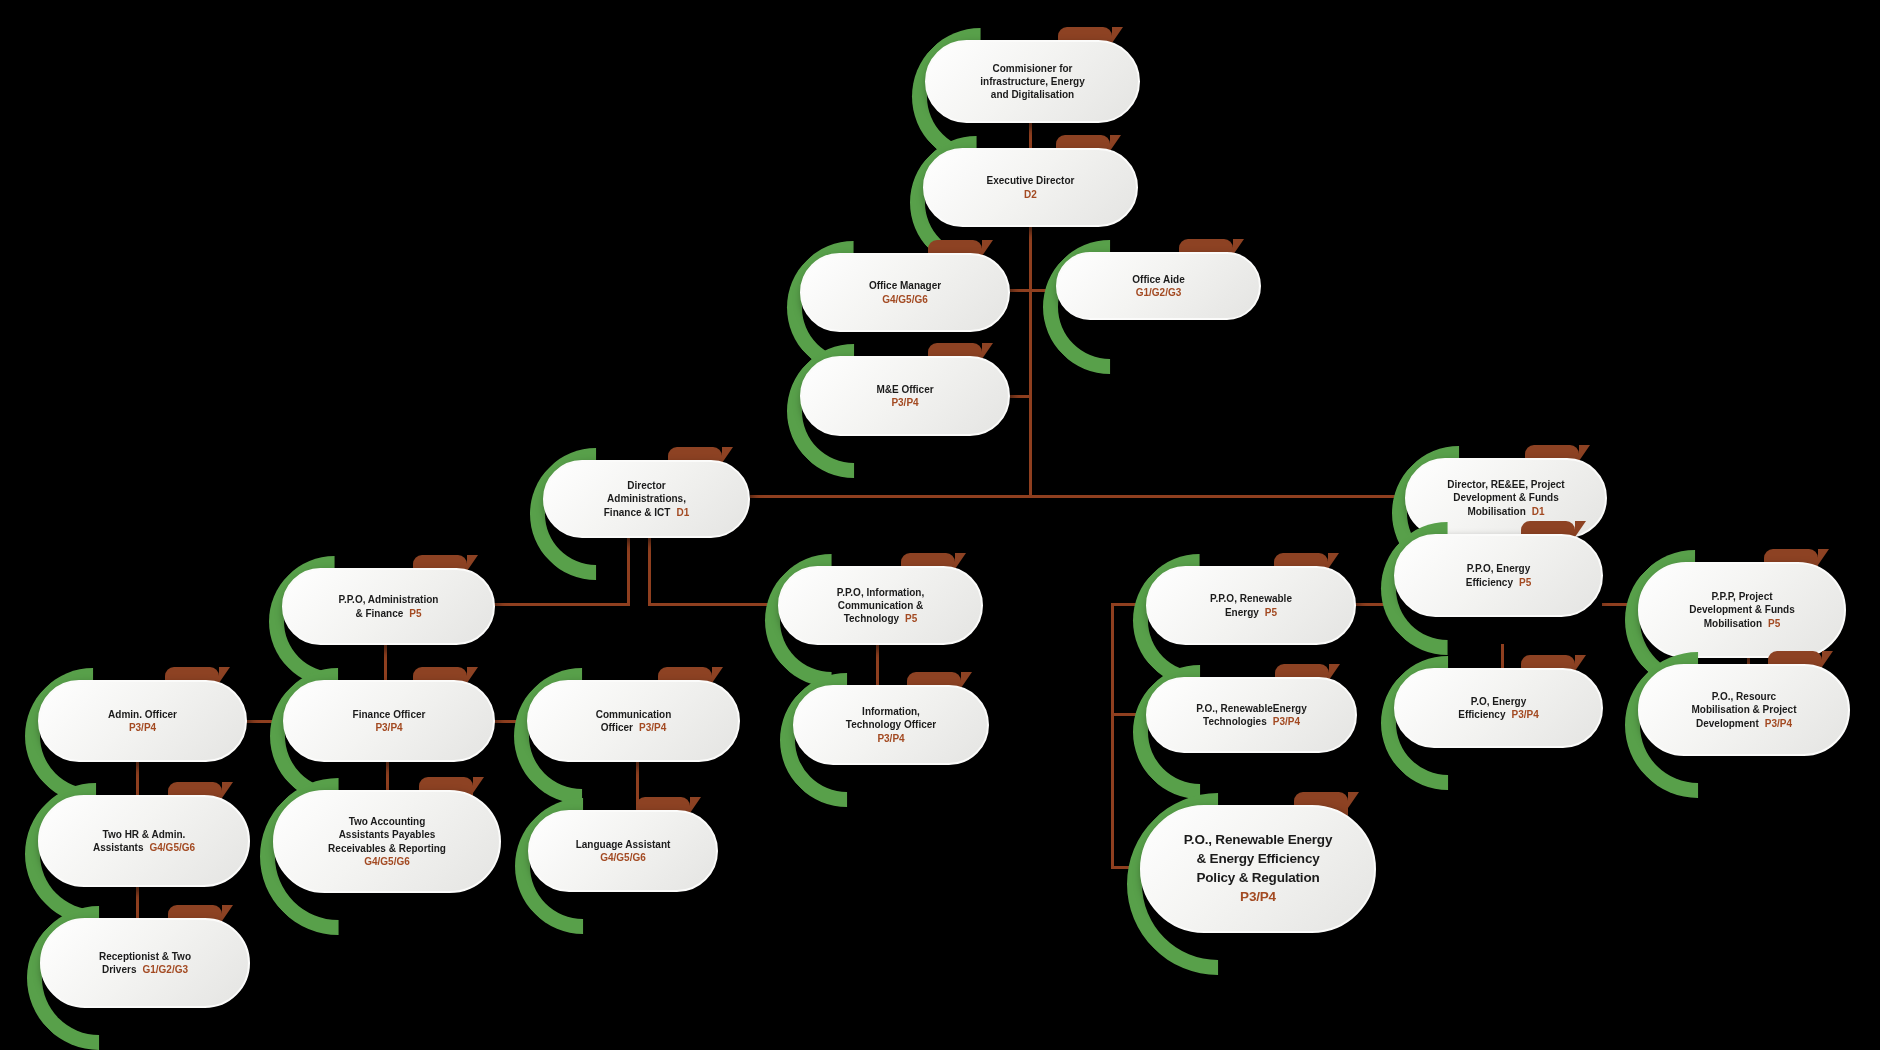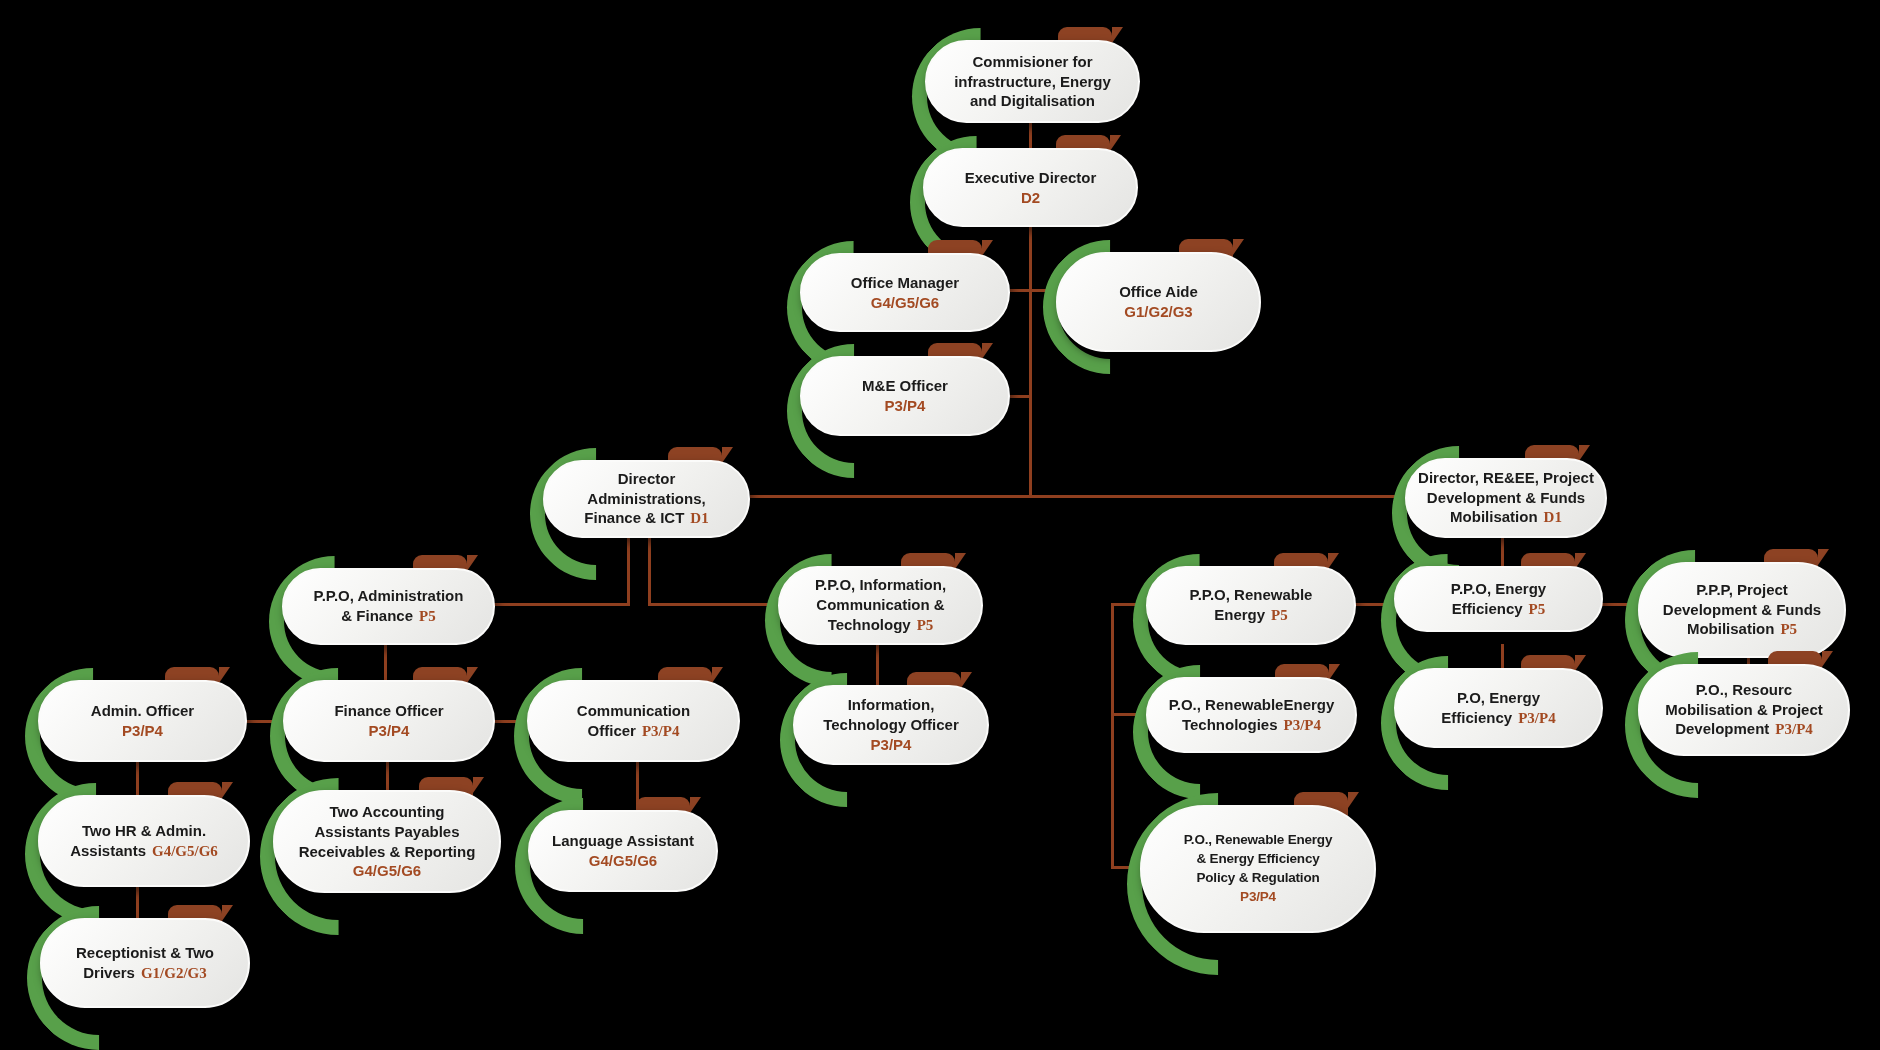--- a/index.html
+++ b/index.html
@@ -15,26 +15,26 @@
        transform:rotate(45deg);}
   .tab{position:absolute;top:-13px;right:28px;width:54px;height:32px;
        background:#8d4223;border-radius:9px;}
   .tab::after{content:"";position:absolute;top:0;right:-11px;width:0;height:0;
        border-top:16px solid #8d4223;border-right:11px solid transparent;}
   .pill{position:absolute;inset:0;border-radius:999px;
        background:linear-gradient(135deg,#ffffff 0%,#f4f4f2 45%,#e4e4e2 100%);
        border:2px solid #fbfbfa;
        box-shadow:3px 5px 10px rgba(0,0,0,0.55);
        display:flex;align-items:center;justify-content:center;}
-  .txt{width:100%;text-align:center;font-size:15px;font-weight:700;
+  .txt{width:100%;text-align:center;font-size:10px;font-weight:700;
        color:#1b1b1b;line-height:1.32;}
   .cond .txt{font-size:13.5px;line-height:1.4;letter-spacing:-0.2px;}
   .row{white-space:nowrap;}
   .g{color:#a34a22;}
-  .t + .g{margin-left:6px;font-family:Liberation Serif, serif;}
+  .t + .g{margin-left:6px;}
 </style>
 </head>
 <body>
 
 <div id="canvas">
     <div class="cline" style="left: 1029px; top: 123px; width: 3px; height: 26px;"></div>
     <div class="cline" style="left: 1029px; top: 227px; width: 3px; height: 271px;"></div>
     <div class="cline" style="left: 1010px; top: 289px; width: 48px; height: 3px;"></div>
     <div class="cline" style="left: 1010px; top: 395px; width: 22px; height: 3px;"></div>
     <div class="cline" style="left: 750px; top: 495px; width: 656px; height: 3px;"></div>
@@ -83,21 +83,21 @@
     <div class="node" style="left: 800px; top: 253px; width: 210px; height: 79px;">
       <div class="arc" style="width: 103px; height: 103px;"></div>
       <div class="tab"></div>
       <div class="pill">
         <div class="txt">
           <div class="row"><span class="t">Office Manager</span></div>
           <div class="row"><span class="g">G4/G5/G6</span></div>
         </div>
       </div>
     </div>
-    <div class="node" style="left: 1056px; top: 252px; width: 205px; height: 100px;">
+    <div class="node" style="left: 1056px; top: 252px; width: 205px; height: 68px;">
       <div class="arc" style="width: 104px; height: 104px;"></div>
       <div class="tab"></div>
       <div class="pill">
         <div class="txt">
           <div class="row"><span class="t">Office Aide</span></div>
           <div class="row"><span class="g">G1/G2/G3</span></div>
         </div>
       </div>
     </div>
     <div class="node" style="left: 800px; top: 356px; width: 210px; height: 80px;">
@@ -156,21 +156,21 @@
     <div class="node" style="left: 1146px; top: 566px; width: 210px; height: 79px;">
       <div class="arc" style="width: 103px; height: 103px;"></div>
       <div class="tab"></div>
       <div class="pill">
         <div class="txt">
           <div class="row"><span class="t">P.P.O, Renewable</span></div>
           <div class="row"><span class="t">Energy</span><span class="g">P5</span></div>
         </div>
       </div>
     </div>
-    <div class="node" style="left: 1394px; top: 566px; width: 209px; height: 66px;">
+    <div class="node" style="left: 1394px; top: 534px; width: 209px; height: 83px;">
       <div class="arc" style="width: 103px; height: 103px;"></div>
       <div class="tab"></div>
       <div class="pill">
         <div class="txt">
           <div class="row"><span class="t">P.P.O, Energy</span></div>
           <div class="row"><span class="t">Efficiency</span><span class="g">P5</span></div>
         </div>
       </div>
     </div>
     <div class="node" style="left: 1638px; top: 562px; width: 208px; height: 96px;">

